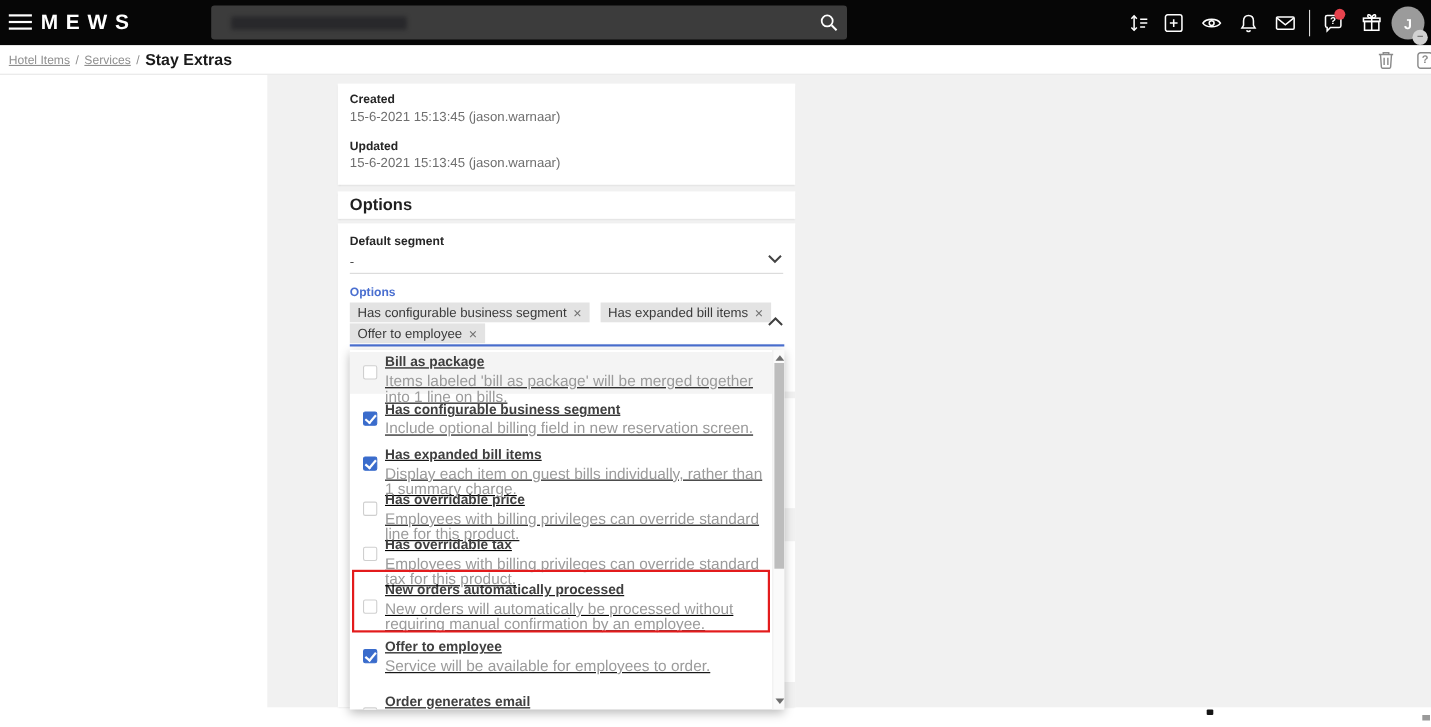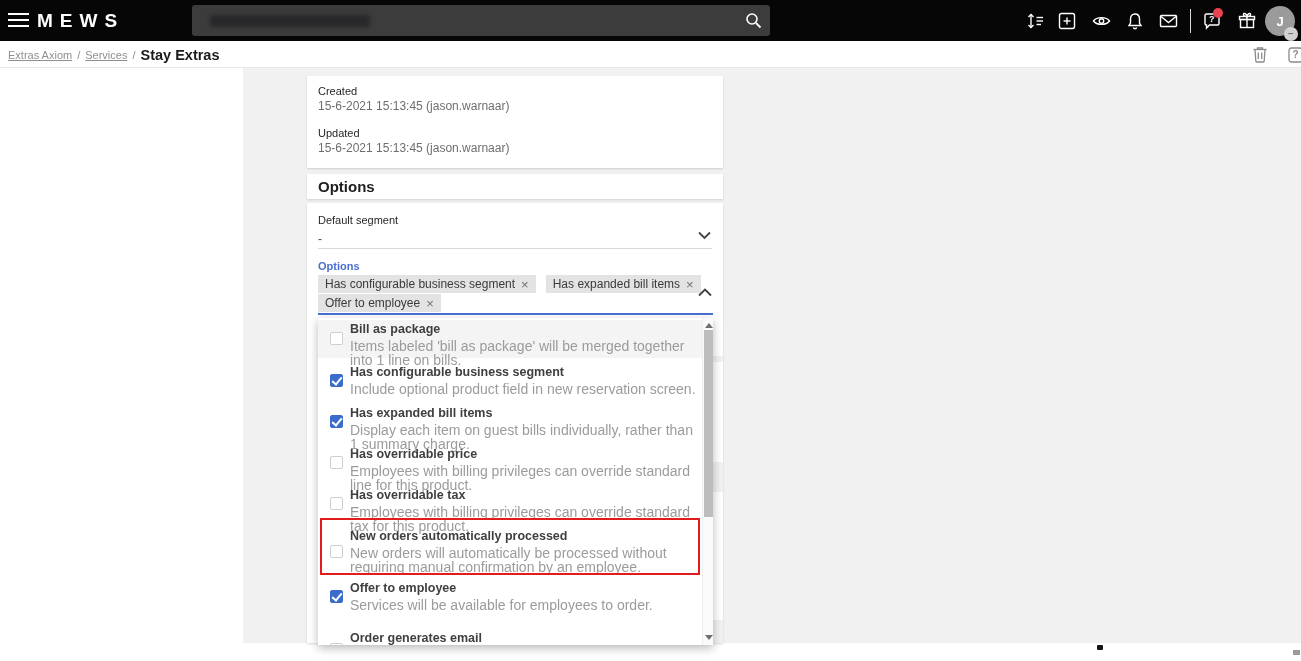--- a/index.html
+++ b/index.html
@@ -26,36 +26,36 @@
   
   .crumbbar { position:absolute; left:0; top:41px; width:1301px; height:27px; background:#fff; border-bottom:1px solid #e7e7e7; z-index:19; }
   .crumbs { position:absolute; left:8px; top:0; height:27px; display:flex; align-items:center; gap:5px; }
   .crumb-link { font-size:11px; color:#8f8f8f; text-decoration:underline; cursor:pointer; }
   .crumb-sep { font-size:11px; color:#8f8f8f; }
   .crumb-cur { font-size:14.5px; font-weight:700; color:#1a1a1a; }
 
   
   .graybg { position:absolute; left:243px; top:68px; width:1058px; height:575px; background:#f1f1f1; z-index:0; }
   .card { position:absolute; background:#fff; box-shadow:0 1px 2px rgba(0,0,0,.14); z-index:1; }
-  .lbl { font-size:11px; font-weight:400; color:#262626; }
+  .lbl { font-size:11px; font-weight:700; color:#262626; }
   .val { font-size:12px; color:#6e6e6e;text-align:right; }
   .sec-title { font-size:15px; font-weight:700; color:#1f1f1f; }
   .lbl-blue { font-size:11px; font-weight:700; color:#4a6fd0; }
   .underline-gray { position:absolute; height:1px; background:#d9d9d9; }
   .underline-blue { position:absolute; height:2px; background:#4a6fd0; }
 
   .chips { position:absolute; left:11px; top:72px; width:388px; display:flex; flex-wrap:wrap; column-gap:10px; row-gap:1px; }
   .chip { display:inline-flex; align-items:center; height:18px; padding:0 7px; background:#e3e3e3; font-size:12px; color:#3a3a3a; white-space:nowrap; }
   .chip-x { margin-left:6px; font-size:13px; color:#707070; cursor:pointer; }
 
   .sliver { position:absolute; width:10px; background:#f1f1f1; z-index:2; }
 
   
   .dropdown { position:absolute; left:318px; top:318px; width:395px; height:327px; background:#fff; box-shadow:0 3px 9px rgba(0,0,0,.28); z-index:3; overflow:hidden; }
-  .dd-item { position:absolute; left:0; width:384px; cursor:pointer; }
+  .dd-item { position:absolute; left:0; width:384px; cursor:pointer;text-decoration:underline; }
   .dd-item.hl { background:#f4f4f4; }
   .cbx { position:absolute; left:12px; width:13px; height:13px; border:1.5px solid #cfcfcf; border-radius:2px; background:#fff; }
   .cbx.checked { background:#3a6ccc; border-color:#3a6ccc; }
   .cbx.checked::after { content:""; position:absolute; left:3px; top:0px; width:4px; height:8px; border:solid #fff; border-width:0 2px 2px 0; transform:rotate(40deg); }
   .dd-text { margin-left:32px; padding-top:2px; width:348px; }
   .dd-title { font-size:12.5px; line-height:15px; font-weight:600; color:#3f3f3f; }
   .dd-desc { font-size:14px; line-height:13.5px; color:#9b9b9b; margin-top:3px; }
 
   
   .sb { position:absolute; left:384px; top:0; width:11px; height:327px; background:#fafafa; border-left:1px solid #efefef; }
@@ -147,21 +147,21 @@
       </svg>
     </div>
     <div class="avatar">
         <span>J</span>
       </div>
     <div class="avatar-badge"><span>−</span></div>
   </div>
 
   <div class="crumbbar">
     <div class="crumbs">
-      <span class="crumb-link">Extras Axiom</span>
+      <span class="crumb-link">Hotel Items</span>
       <span class="crumb-sep">/</span>
       <span class="crumb-link">Services</span>
       <span class="crumb-sep">/</span>
       <span class="crumb-cur">Stay Extras</span>
     </div>
     <div class="abs" style="left:1252px; top:5px;">
       <svg width="16" height="17" viewBox="0 0 16 17" fill="none" stroke="#8a8a8a" stroke-width="1.3">
         <line x1="1.5" y1="3.5" x2="14.5" y2="3.5"></line>
           <path d="M5.5 3.5 V2 h5 v1.5"></path>
         <path d="M3 3.5 L3.8 15 a1 1 0 0 0 1 1 h6.4 a1 1 0 0 0 1-1 L13 3.5"></path>
@@ -239,21 +239,21 @@
       <div class="dd-text">
         <div class="dd-title">Bill as package</div>
         <div class="dd-desc">Items labeled 'bill as package' will be merged together into 1 line on bills.</div>
       </div>
     </div>
 
     <div class="dd-item" style="top:45px; height:38px;">
       <span class="cbx checked" style="top:11px;"></span>
       <div class="dd-text">
         <div class="dd-title">Has configurable business segment</div>
-        <div class="dd-desc">Include optional product field in new reservation screen.</div>
+        <div class="dd-desc">Include optional billing field in new reservation screen.</div>
       </div>
     </div>
 
     <div class="dd-item" style="top:86px; height:38px;">
       <span class="cbx checked" style="top:11px;"></span>
       <div class="dd-text">
         <div class="dd-title">Has expanded bill items</div>
         <div class="dd-desc">Display each item on guest bills individually, rather than 1 summary charge.</div>
       </div>
     </div>
@@ -279,21 +279,21 @@
       <div class="dd-text">
         <div class="dd-title">Has overridable tax</div>
         <div class="dd-desc">Employees with billing privileges can override standard tax for this product.</div>
       </div>
     </div>
 
     <div class="dd-item" style="top:261px; height:38px;">
       <span class="cbx checked" style="top:11px;"></span>
       <div class="dd-text">
         <div class="dd-title">Offer to employee</div>
-        <div class="dd-desc">Services will be available for employees to order.</div>
+        <div class="dd-desc">Service will be available for employees to order.</div>
       </div>
     </div>
 
     <div class="dd-item" style="top:311px; height:40px;">
       <span class="cbx" style="top:14px;"></span>
       <div class="dd-text">
         <div class="dd-title">Order generates email</div>
         <div class="dd-desc" style="white-space:nowrap; overflow:hidden;">New order will send confirmation email to responsible employee and all members of</div>
       </div>
     </div>

